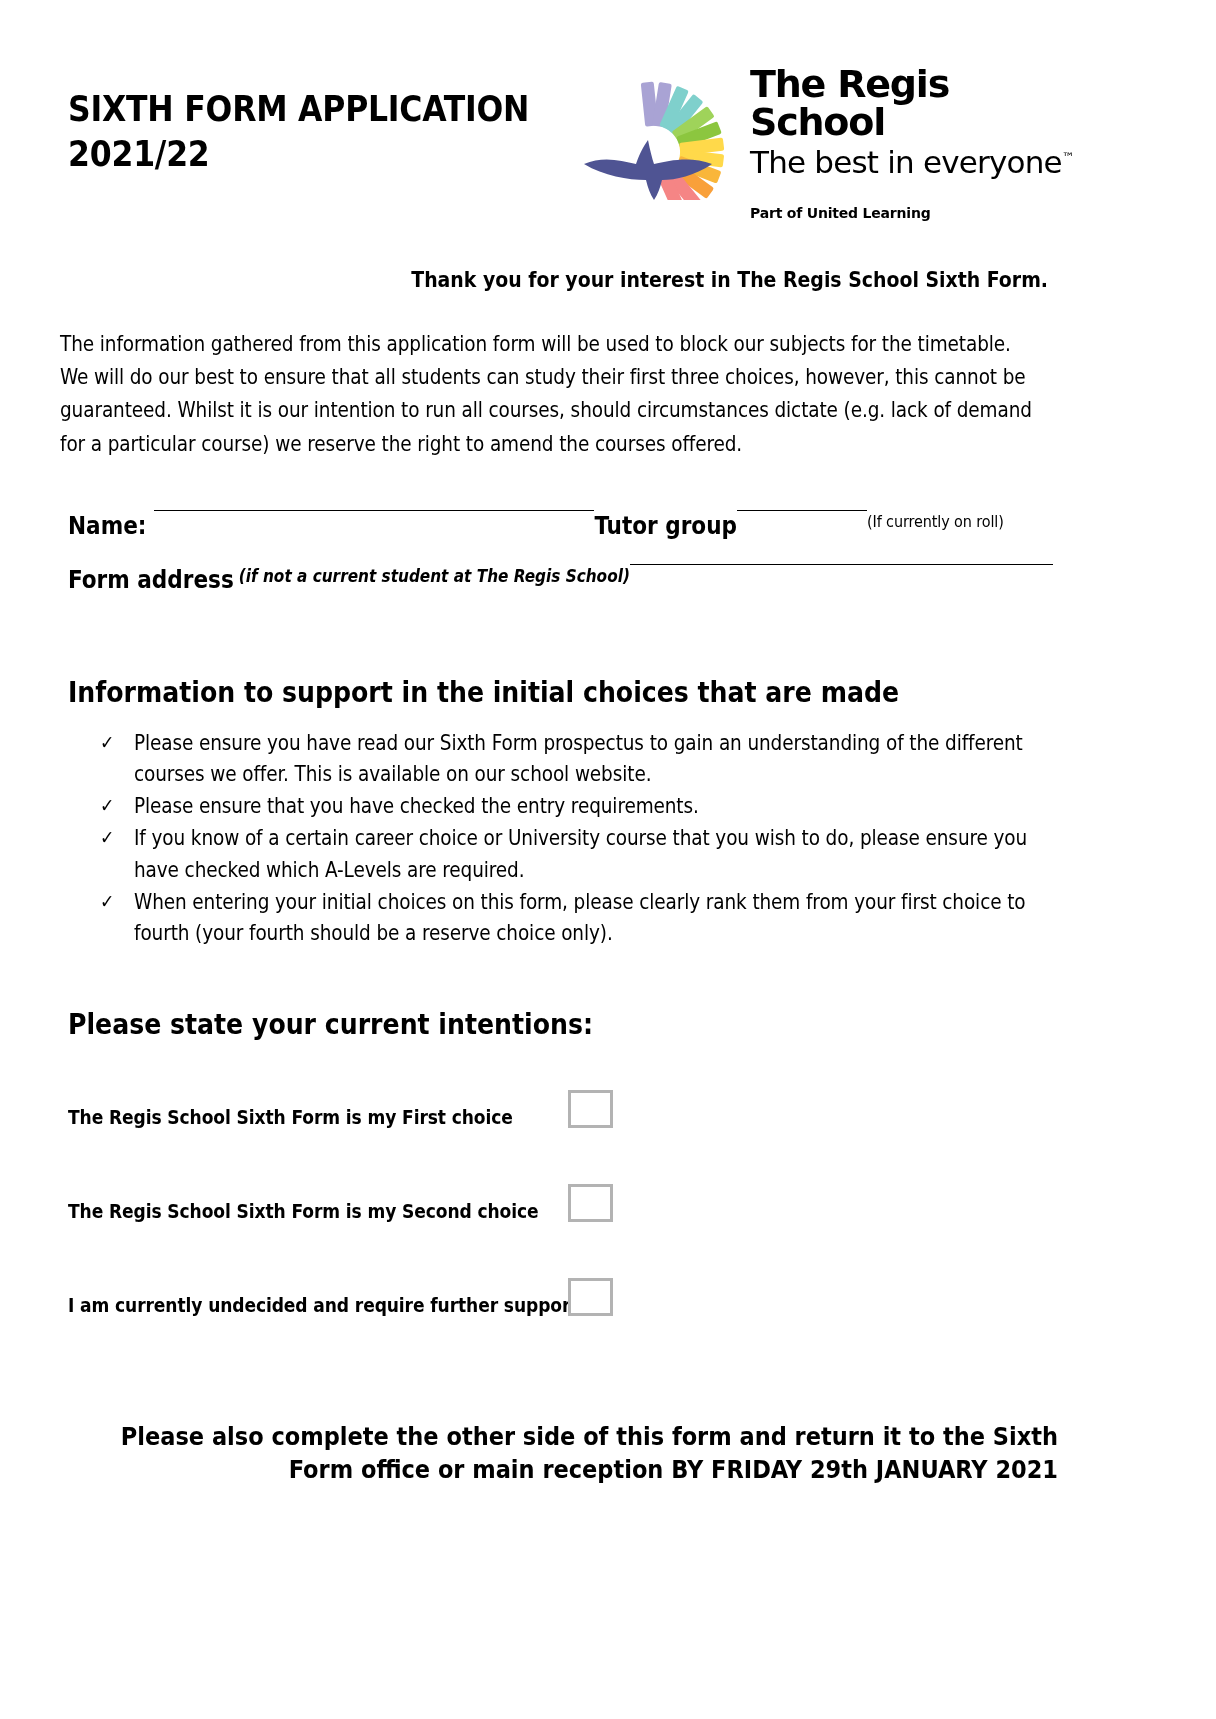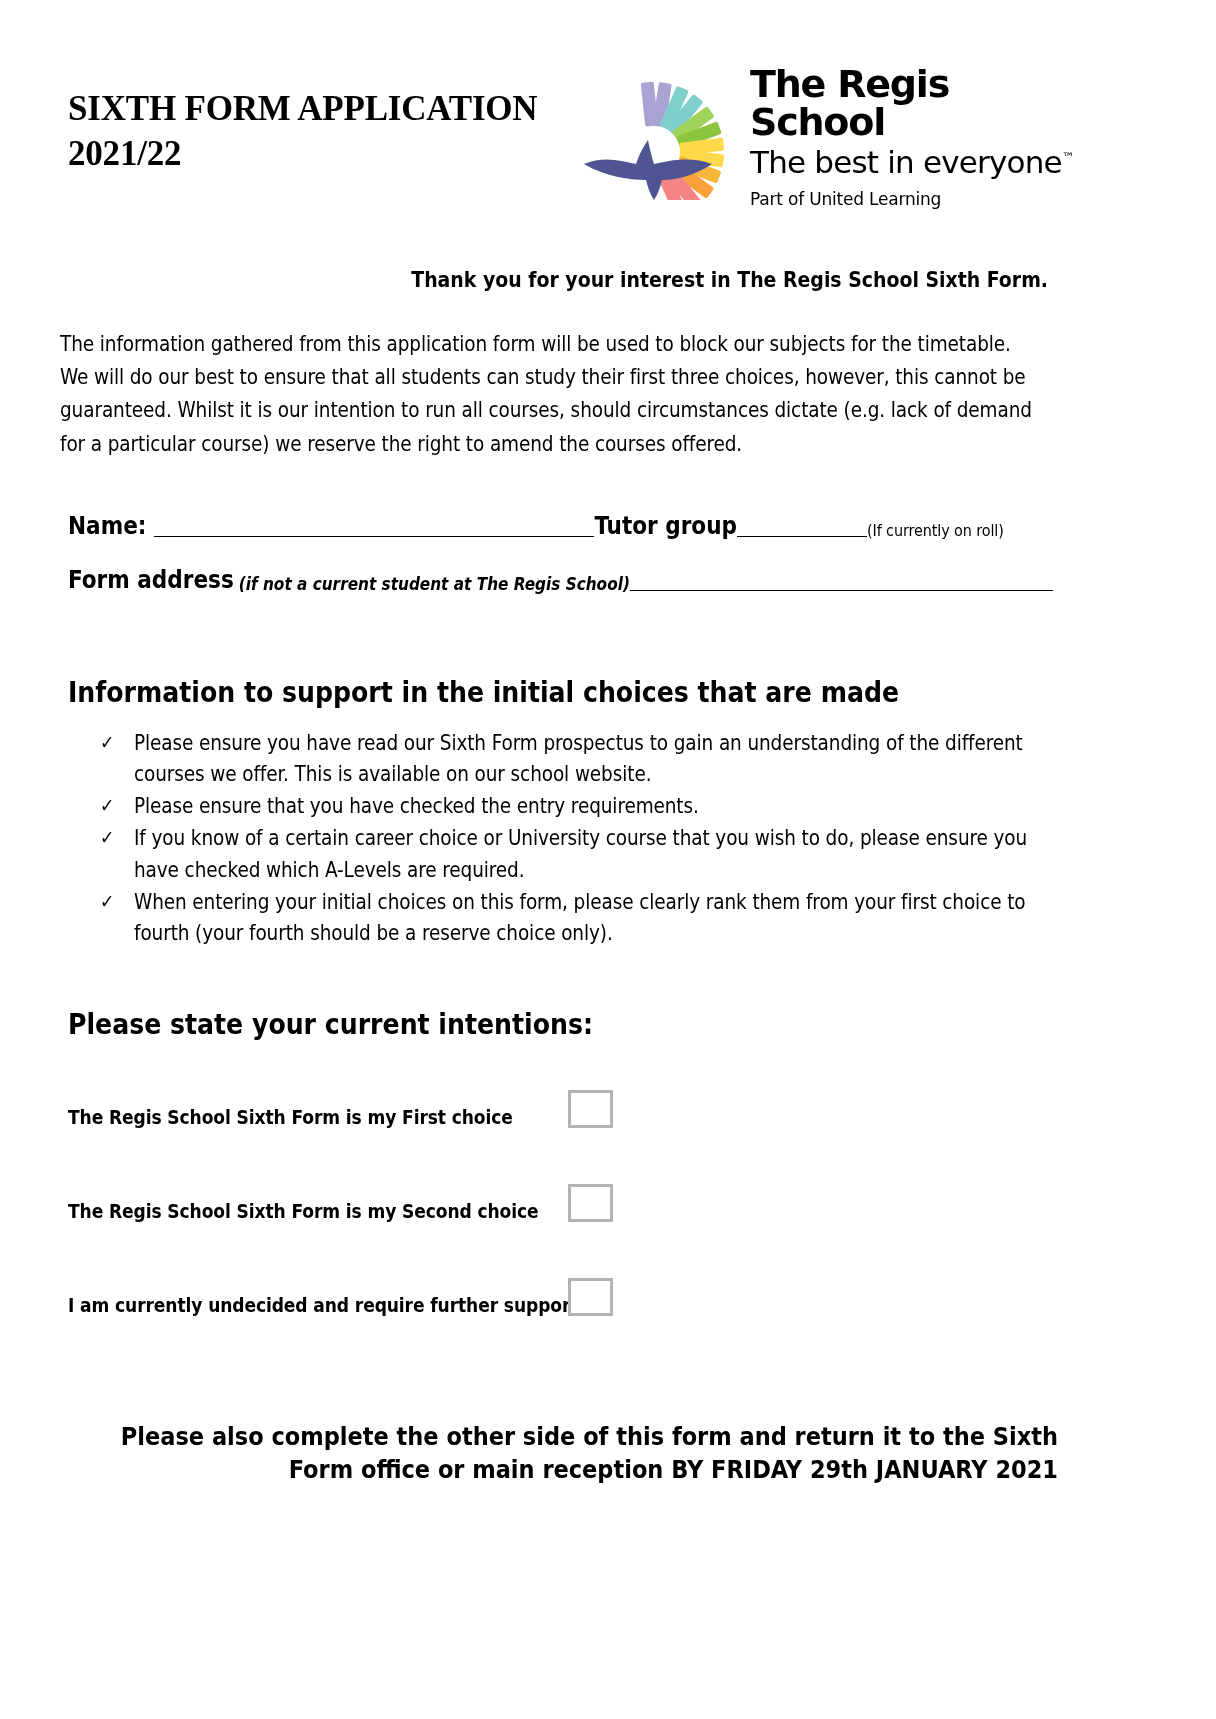--- a/index.html
+++ b/index.html
@@ -34,21 +34,20 @@
   .doc-title {
     position: absolute;
     left: 68px;
     top: 64px;
     width: 520px;
     font-size: 35px;
     font-weight: bold;
     line-height: 1.28;
     letter-spacing: -0.2px;
     font-stretch: condensed;
-    font-family: Liberation Serif, serif;
   }
   .doc-title .line2 { display: block; }
 
   .logo {
     position: absolute;
     left: 565px;
     top: 55px;
     width: 520px;
     height: 160px;
   }
@@ -80,23 +79,24 @@
     line-height: 1.15;
     margin-top: 4px;
     white-space: nowrap;
   }
   .logo-tag .tm {
     font-size: 13px;
     vertical-align: super;
   }
   .logo-sub {
     font-family: "DejaVu Sans", "Liberation Sans", sans-serif;
-    font-size: 17px;
+    font-size: 14px;
     letter-spacing: -0.2px;
-    margin-top: 8px;
+    margin-top: 24px;
+    font-weight: bold;
   }
 
   
   .thanks {
     position: absolute;
     left: 68px;
     top: 268px;
     width: 980px;
     font-size: 21px;
     font-weight: bold;
@@ -112,21 +112,21 @@
     line-height: 1.62;
     font-stretch: condensed;
     letter-spacing: -0.1px;
   }
 
   
   .field-row {
     position: absolute;
     left: 68px;
     display: flex;
-    align-items: flex-end;
+    align-items: flex-start;
     white-space: nowrap;
   }
   .row-name { top: 512px; width: 985px; }
   .row-email { top: 566px; width: 985px; }
 
   .field-label {
     font-size: 24px;
     font-weight: bold;
     font-stretch: condensed;
   }

